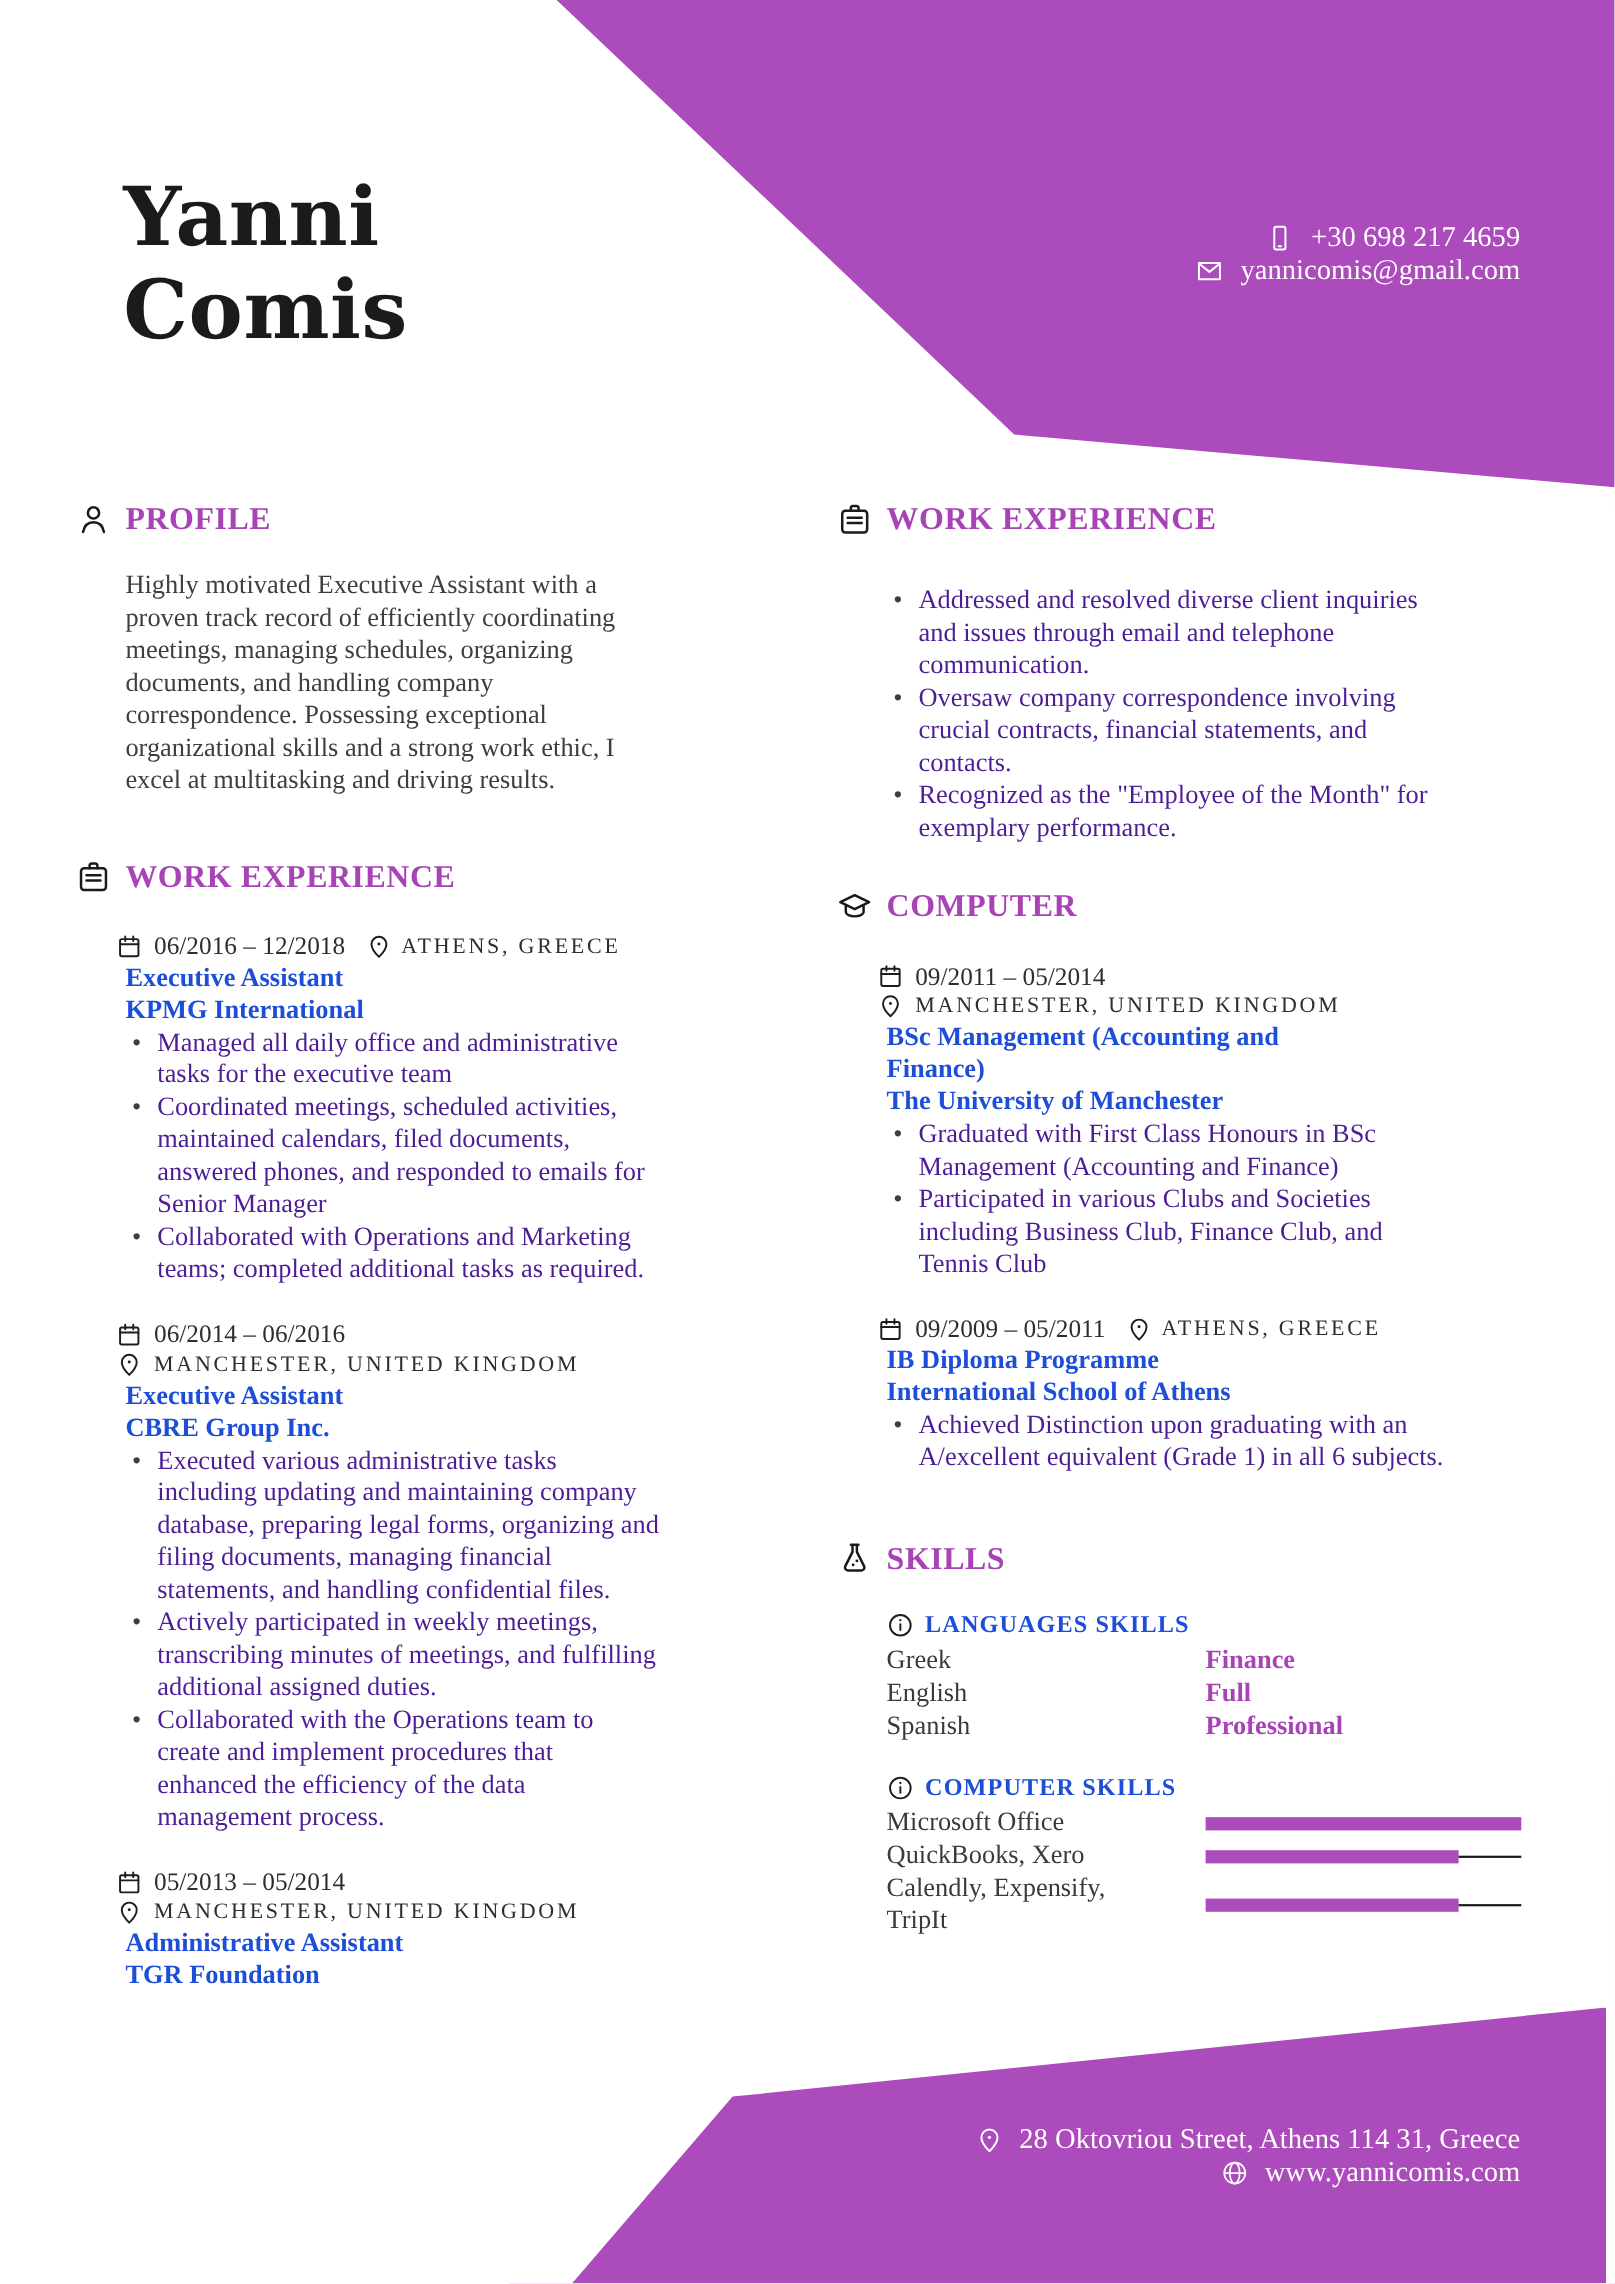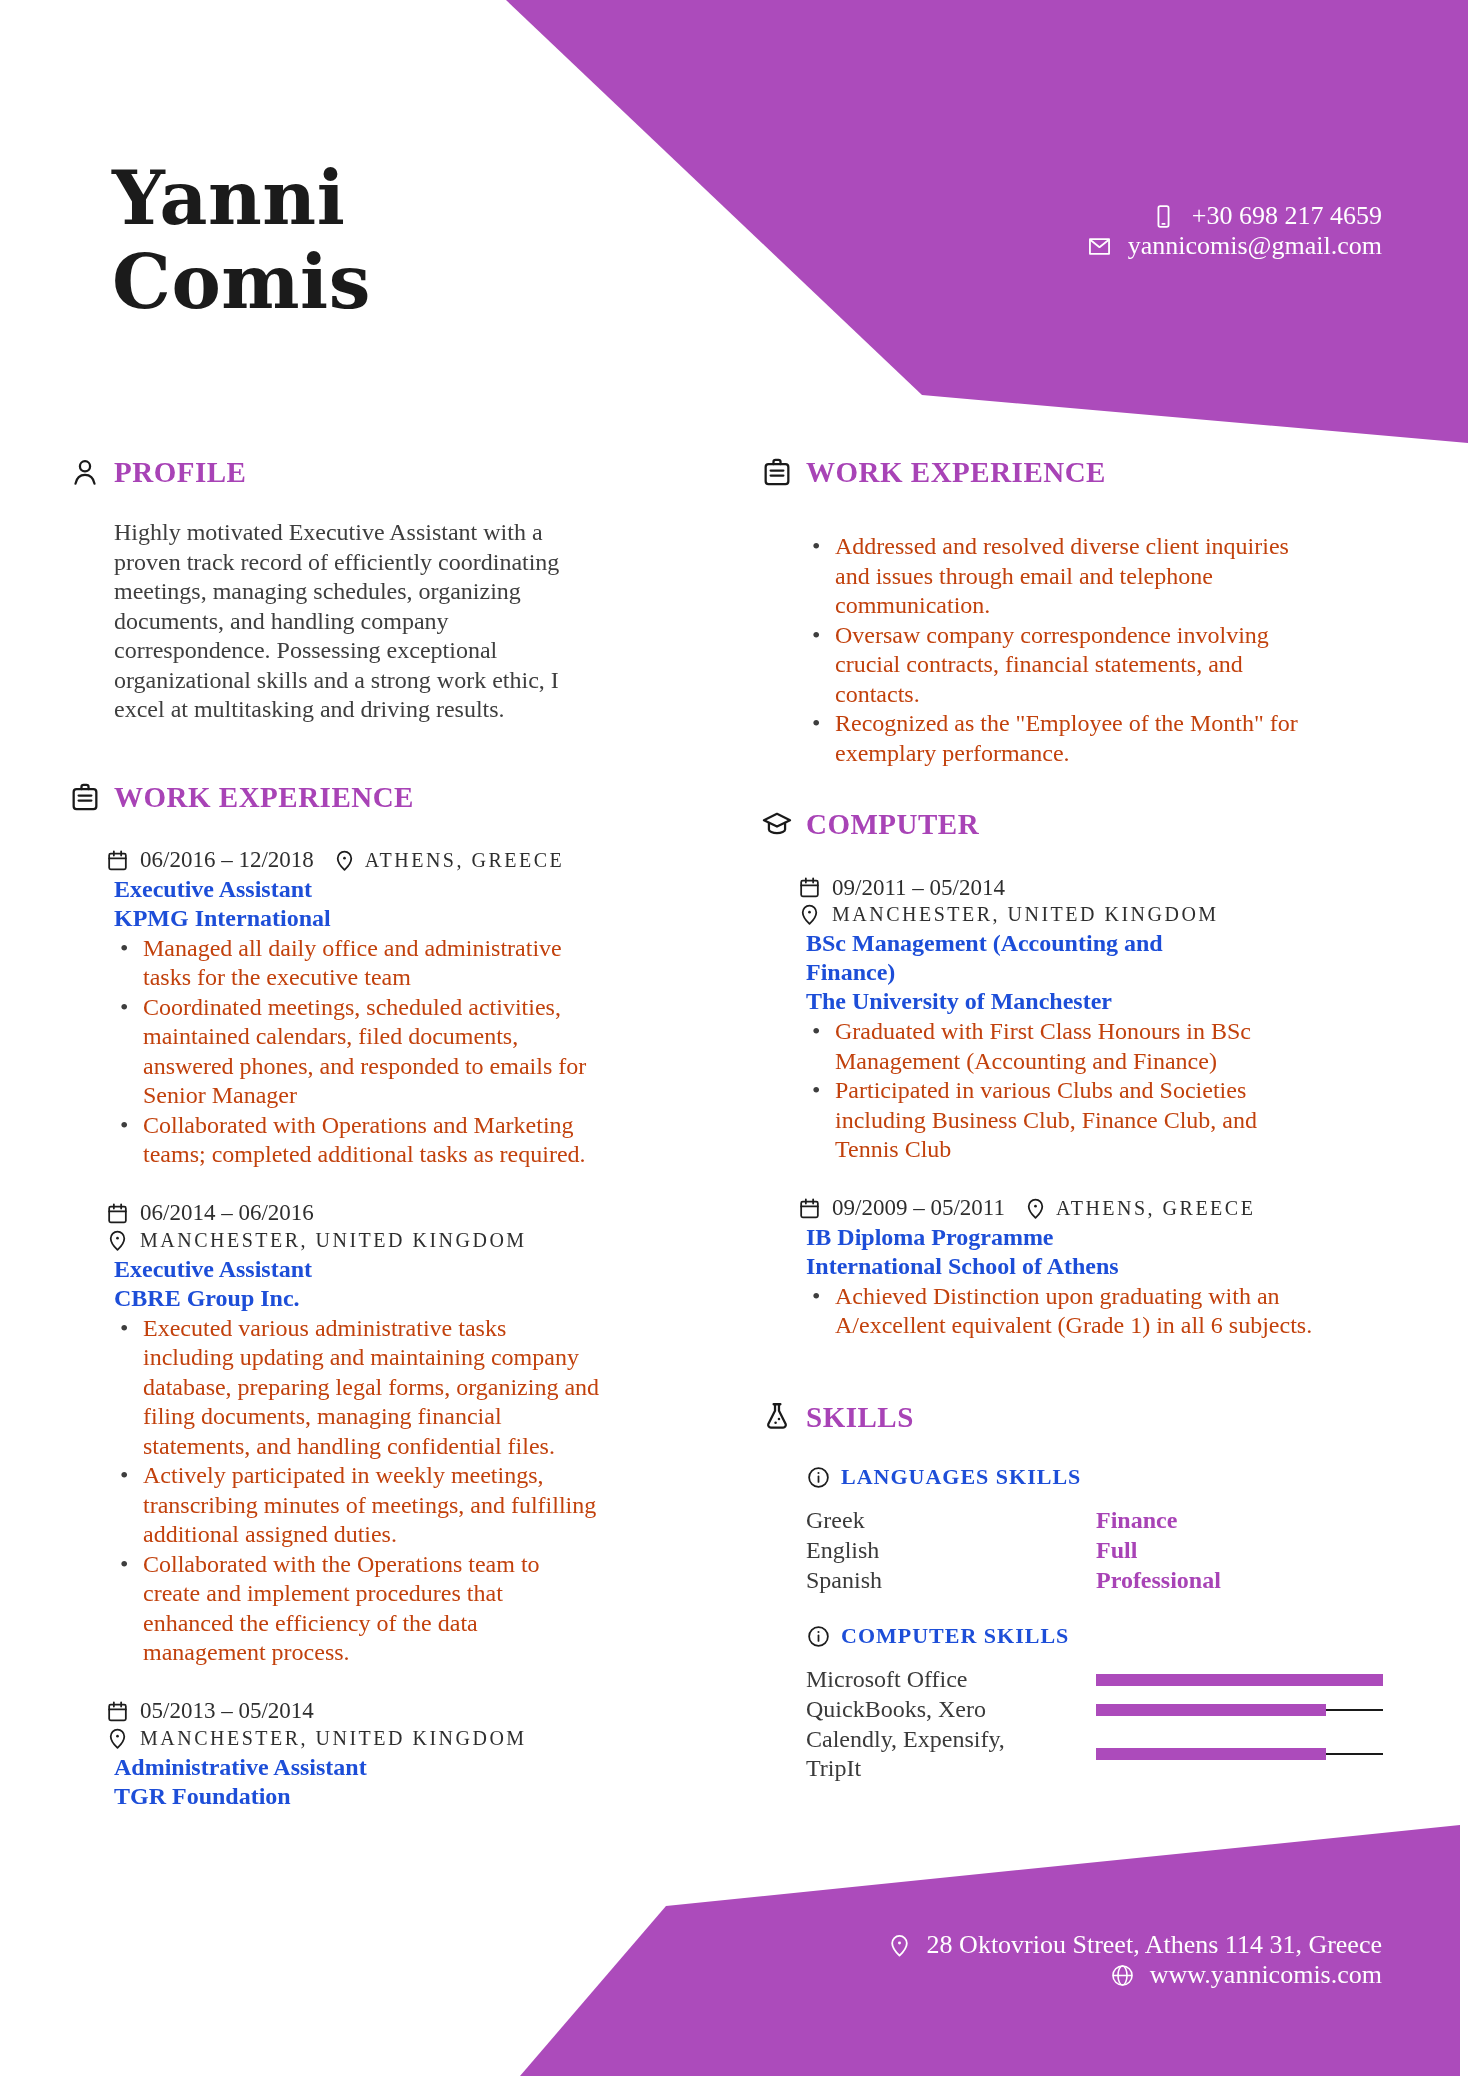--- a/index.html
+++ b/index.html
@@ -69,26 +69,26 @@
   .loc-inline{display:none;align-items:center;gap:8px;margin-left:8px;}
   .micon{display:inline-flex;width:25px;height:25px;color:#1d1d1d;flex:none;}
   .micon svg{width:100%;height:100%;}
   .entry-title,.entry-org{
     font-size:24px;font-weight:700;line-height:29px;color:#1d4ed8;
   }
   .entry-title{margin-top:1px;}
   ul.bullets{list-style:none;margin:1px 0 0 0;padding:0 0 0 6px;}
   ul.bullets li{display:flex;margin:0;}
   .dot{width:23px;flex:none;font-size:24px;line-height:29.5px;color:#3e3e3e;}
-  .btext{flex:1;font-size:24px;line-height:29.5px;color:#c2410c;}
+  .btext{flex:1;font-size:24px;line-height:29.5px;color:#4c1d95;}
   
   .subskill{margin-top:26px;}
   .sub-label-row{display:flex;align-items:flex-end;gap:10px;height:27px;color:#1d4ed8;}
   .sub-label-row .sub-label{font-size:22px;font-weight:700;letter-spacing:1px;white-space:nowrap;}
-  .skill-rows{margin-top:16px;width:577px;}
+  .skill-rows{margin-top:5px;width:577px;}
   .skill-row{display:flex;align-items:center;min-height:30px;}
   .skill-name{flex:none;width:290px;font-size:24px;line-height:29.5px;color:#3a3a3a;}
   .skill-level{flex:1;font-size:24px;font-weight:700;color:var(--heading,#A843B6);}
   .skillbar{flex:1;display:flex;align-items:center;height:12px;}
   .skillbar .fill{height:12px;background:var(--accent,#AC4BBB);}
   .skillbar .rest{flex:1;height:2px;background:#1a1a1a;}
   
   .footer-info{
     position:absolute;right:86px;top:1930px;
     color:#ffffff;font-size:26px;text-align:left;

